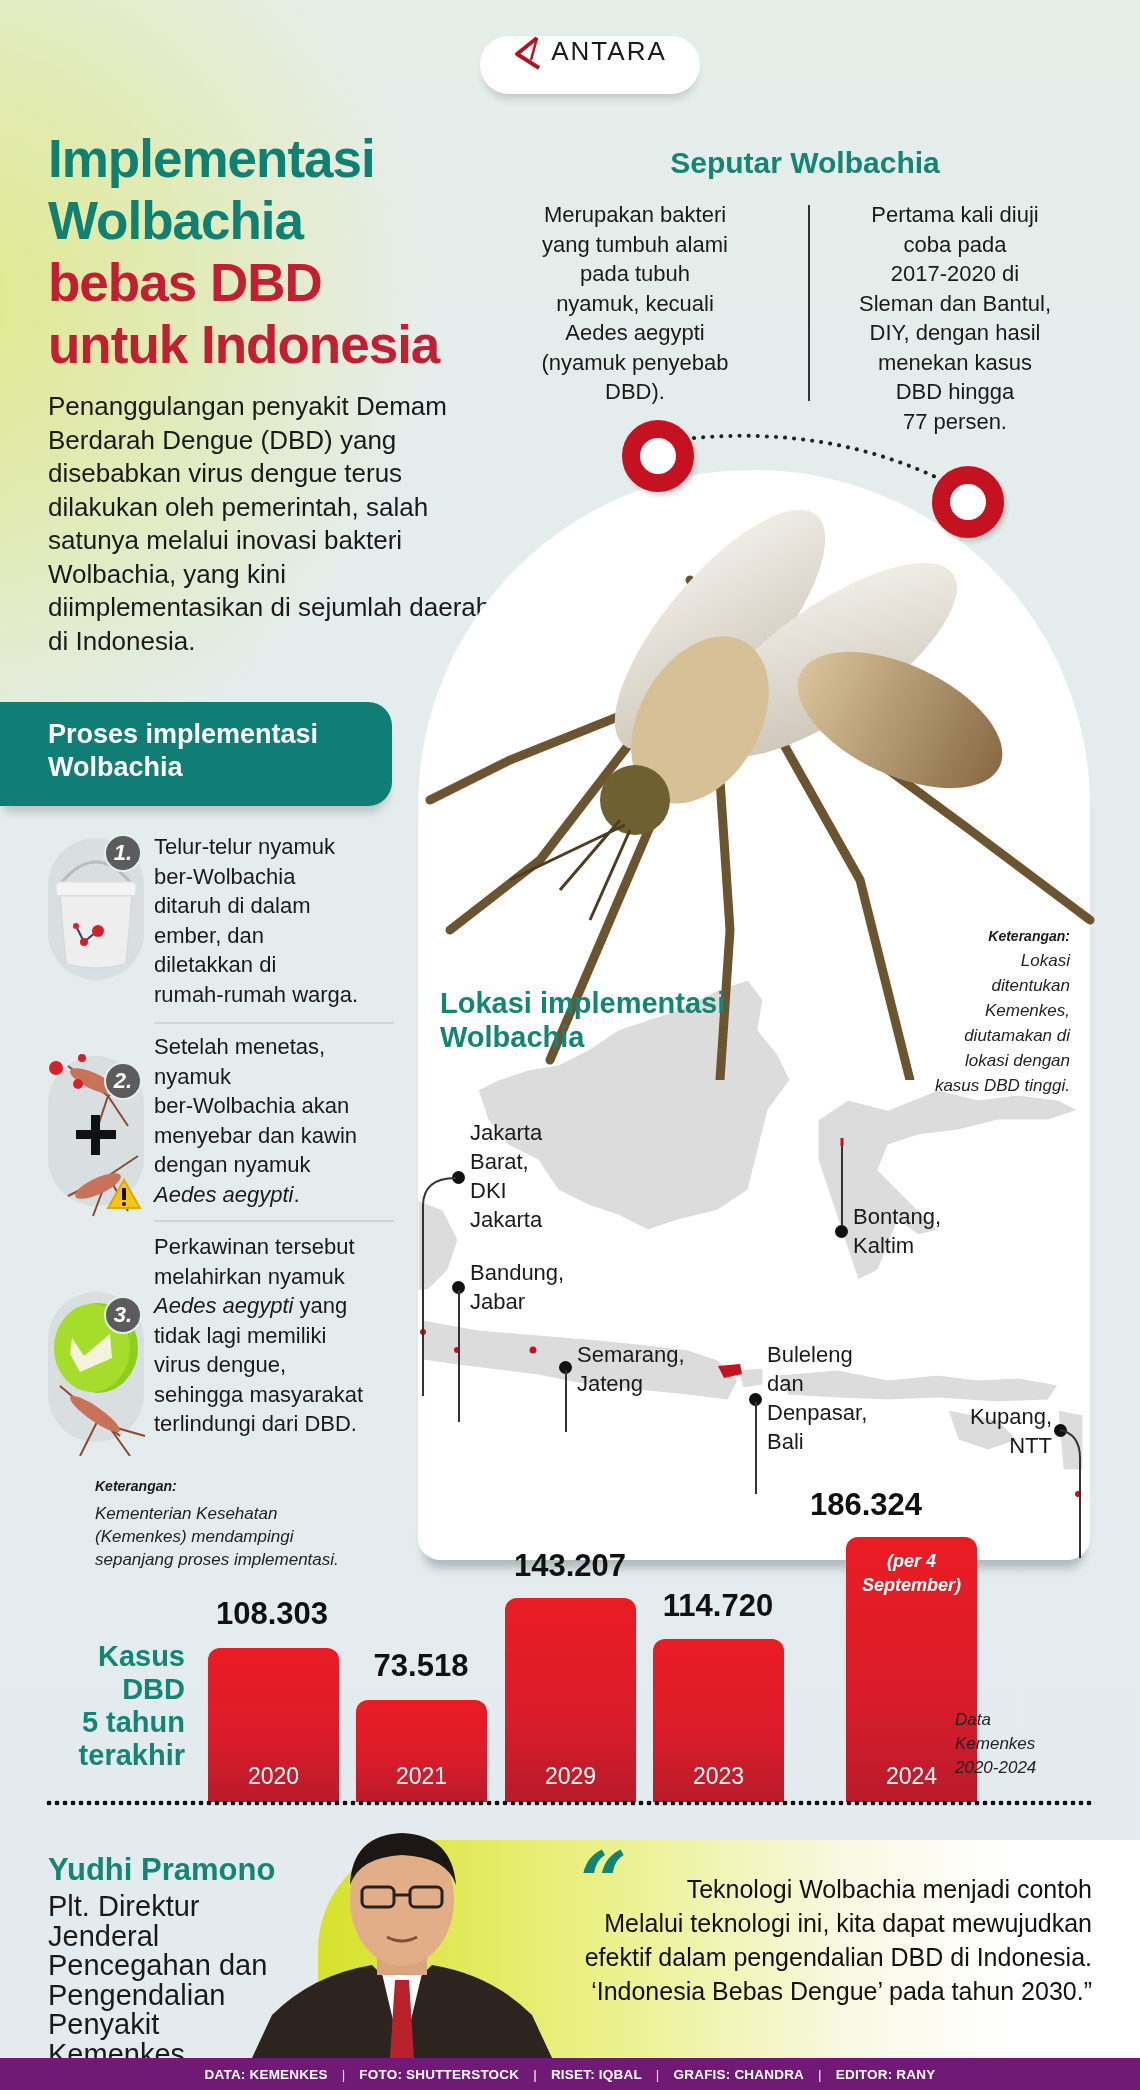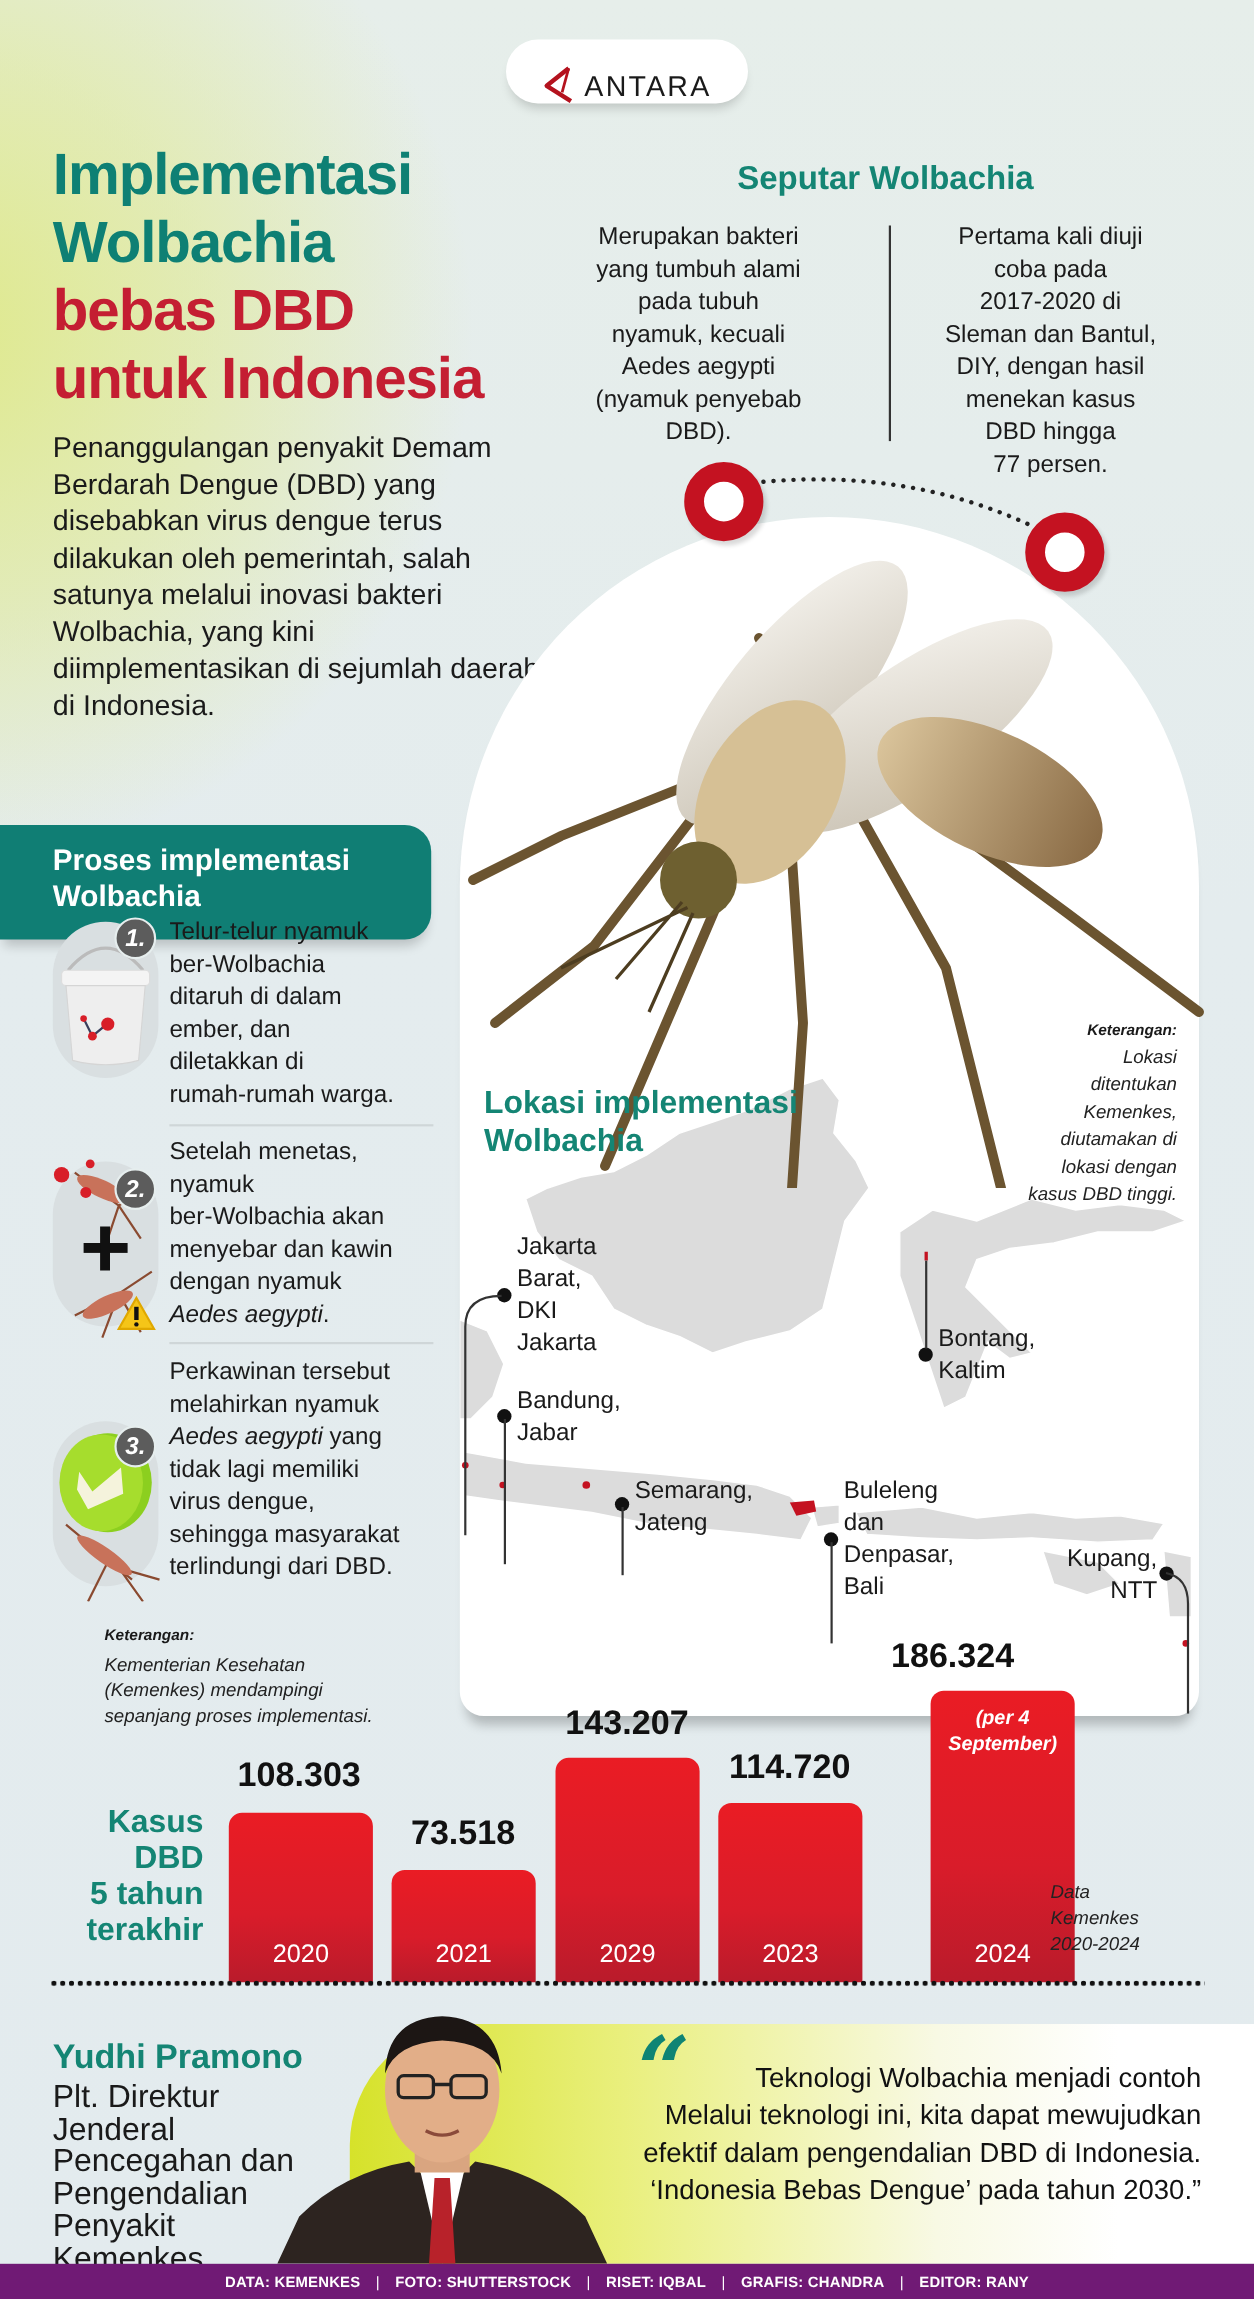--- a/index.html
+++ b/index.html
@@ -8,24 +8,24 @@
     position: relative;
     font-family: "Liberation Sans", sans-serif;
     color: #1a1a1a;
     background: radial-gradient(ellipse 700px 700px at -60px 300px, #dfe98a 0%, rgba(223,233,138,0.55) 35%, rgba(226,235,236,0) 70%),
                 linear-gradient(180deg, #e6eeea 0%, #e4ecee 40%, #e3ebee 100%);
   }
   .abs { position: absolute; }
 
   
   .logo-pill {
-    left: 460px; top: 36px; width: 220px; height: 58px;
+    left: 480px; top: 36px; width: 220px; height: 58px;
     background: #fff; border-radius: 29px;
     box-shadow: 0 8px 10px -4px rgba(0,0,0,0.18);
-    display: flex; align-items: flex-end; justify-content: center; gap: 8px;
+    display: flex; align-items: flex-start; justify-content: center; gap: 8px;
   }
   .logo-mark { width: 30px; height: 34px; }
   .logo-text { font-size: 26px; letter-spacing: 2px; color: #1a1a1a; font-weight: 400; }
 
   
   .title { left: 48px; top: 128px; width: 460px; font-weight: 900; font-size: 53px; line-height: 62px; letter-spacing: -1px; }
   .title .teal { color: #0e8074; display: block; }
   .title .red { color: #c41e32; display: block; }
 
   .intro { left: 48px; top: 390px; width: 450px; font-size: 26px; line-height: 33.5px; color: #1a1a1a; }
@@ -52,21 +52,21 @@
 
   
   .mosquito { left: 390px; top: 500px; width: 750px; height: 580px; }
 
   
   .proses-bar {
     left: 0; top: 702px; width: 392px; height: 104px;
     background: #107e74; border-radius: 0 24px 24px 0;
     box-shadow: 0 10px 10px -4px rgba(0,0,0,0.18);
     padding: 16px 0 0 48px;
-    color: #fff; font-weight: 700; font-size: 27px; line-height: 33px; margin-top: 48px;
+    color: #fff; font-weight: 700; font-size: 27px; line-height: 33px;
   }
 
   .step { left: 48px; width: 355px; }
   .step-icon-wrap { position: absolute; left: 0; top: 0; width: 96px; height: 150px; border-radius: 48px; background: #d9dfe1; }
   .step-badge {
     position: absolute; width: 38px; height: 38px; border-radius: 50%;
     background: #5c5c5c; color: #fff; font-weight: 700; font-style: italic; font-size: 22px;
     display: flex; align-items: center; justify-content: center;
     border: 2px solid #e6eeee;
   }

